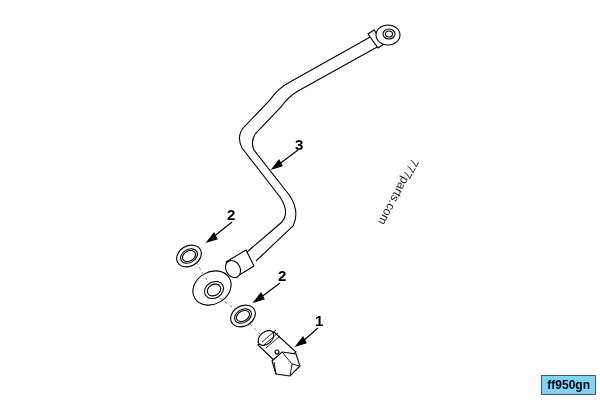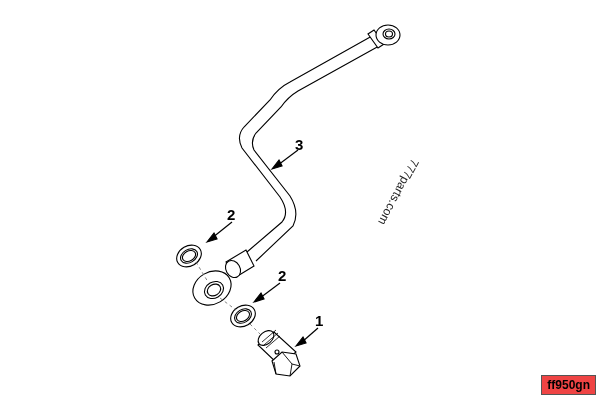--- a/index.html
+++ b/index.html
@@ -1,20 +1,20 @@
 <!DOCTYPE html>
 <html><head>
 <meta charset="utf-8">
 <style>
   html, body { margin: 0; padding: 0; background: #ffffff; }
   body { width: 600px; height: 400px; position: relative; overflow: hidden; font-family: "Liberation Sans", sans-serif; }
   #diagram { position: absolute; left: 0; top: 0; width: 600px; height: 400px; }
   .callout { position: absolute; font-family: "Liberation Sans", sans-serif; font-weight: bold; font-size: 15px; color: #000; line-height: 1; }
   .watermark { position: absolute; left: 362px; top: 185px; font-family: "Liberation Sans", sans-serif; font-size: 12px; color: #222; transform: rotate(118deg); transform-origin: center; white-space: nowrap; }
-  .figure-id { position: absolute; right: 4px; bottom: 5px; border: 1px solid #555; padding: 2px 5px; font-family: "Liberation Sans", sans-serif; font-weight: bold; font-size: 12px; color: #000; background: #ef4444; }
+  .figure-id { position: absolute; right: 4px; bottom: 5px; border: 1px solid #555; padding: 2px 5px; font-family: "Liberation Sans", sans-serif; font-weight: bold; font-size: 12px; color: #000; background: #7dd3fc; }
 </style>
 </head>
 <body>
 
 <svg id="diagram" viewBox="0 0 600 400" xmlns="http://www.w3.org/2000/svg">
 
   <g fill="none" stroke="#000" stroke-width="1.1">
     <path d="M 372 36 L 290 82 Q 278 88 270 100 L 244 127 Q 236 136 242 148 L 280 197 Q 290 212 282 222 L 247 252"></path>
     <path d="M 379 46 L 298 91 Q 288 97 281 107 L 256 133 Q 250 141 254 150 L 290 196 Q 300 212 293 226 L 256 261"></path>
   </g>

